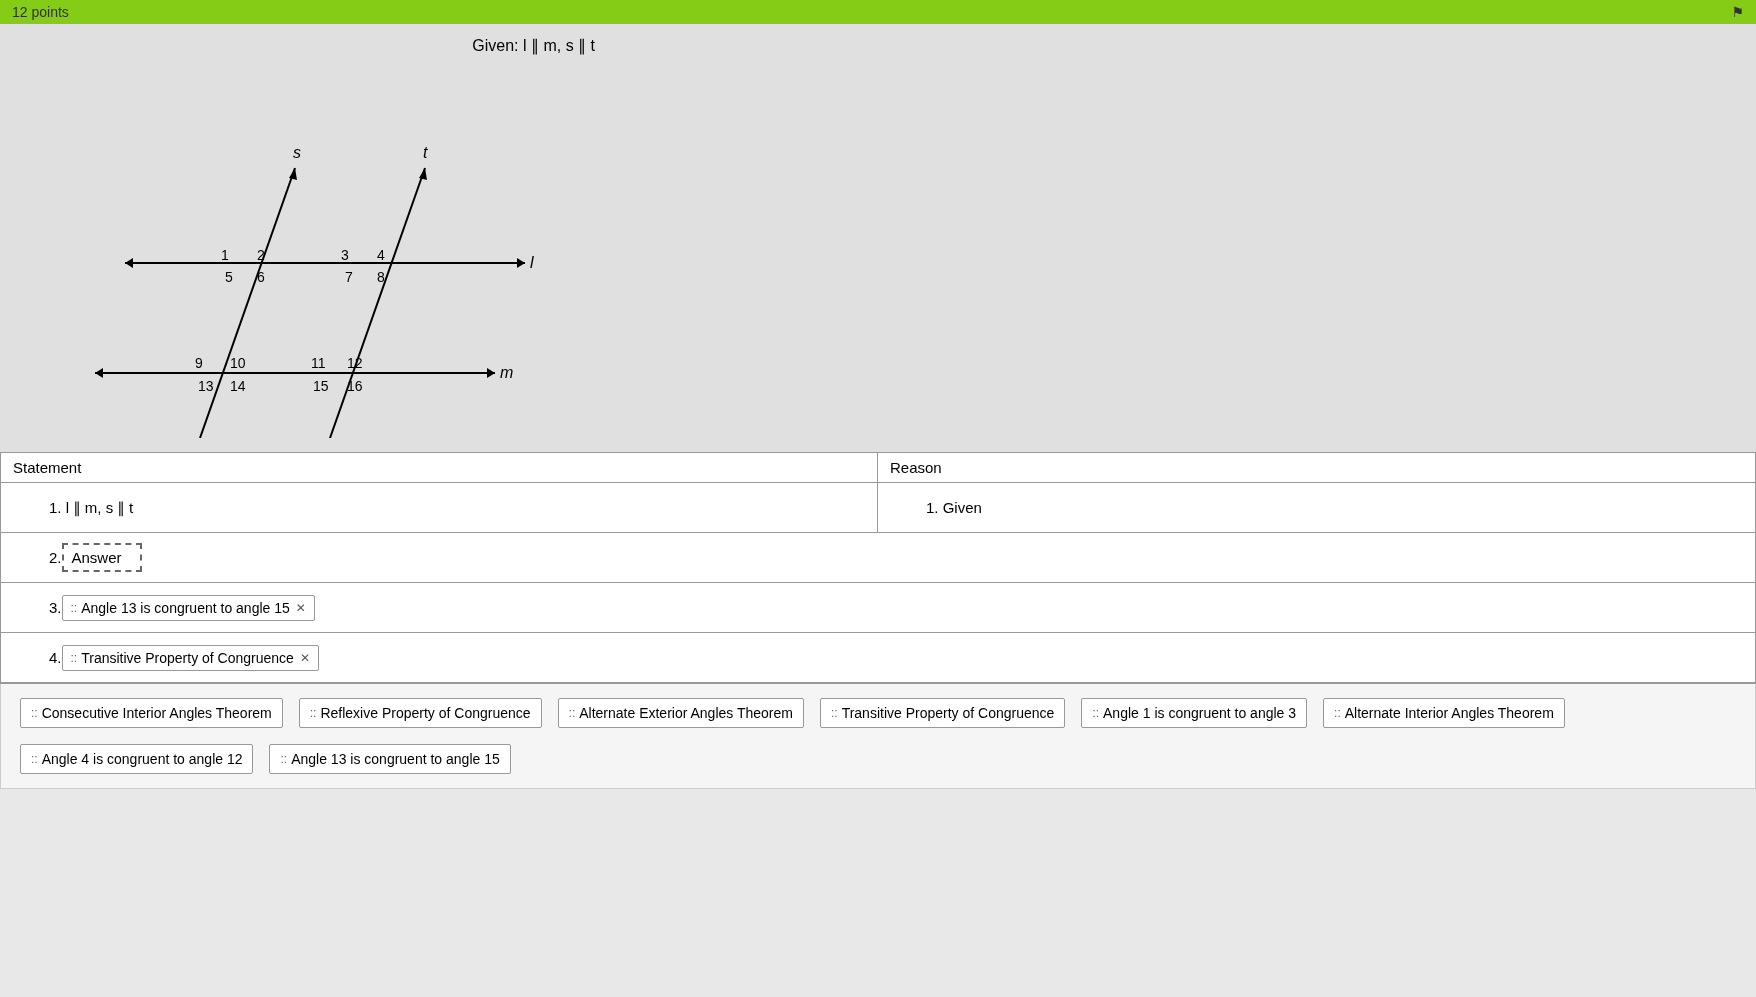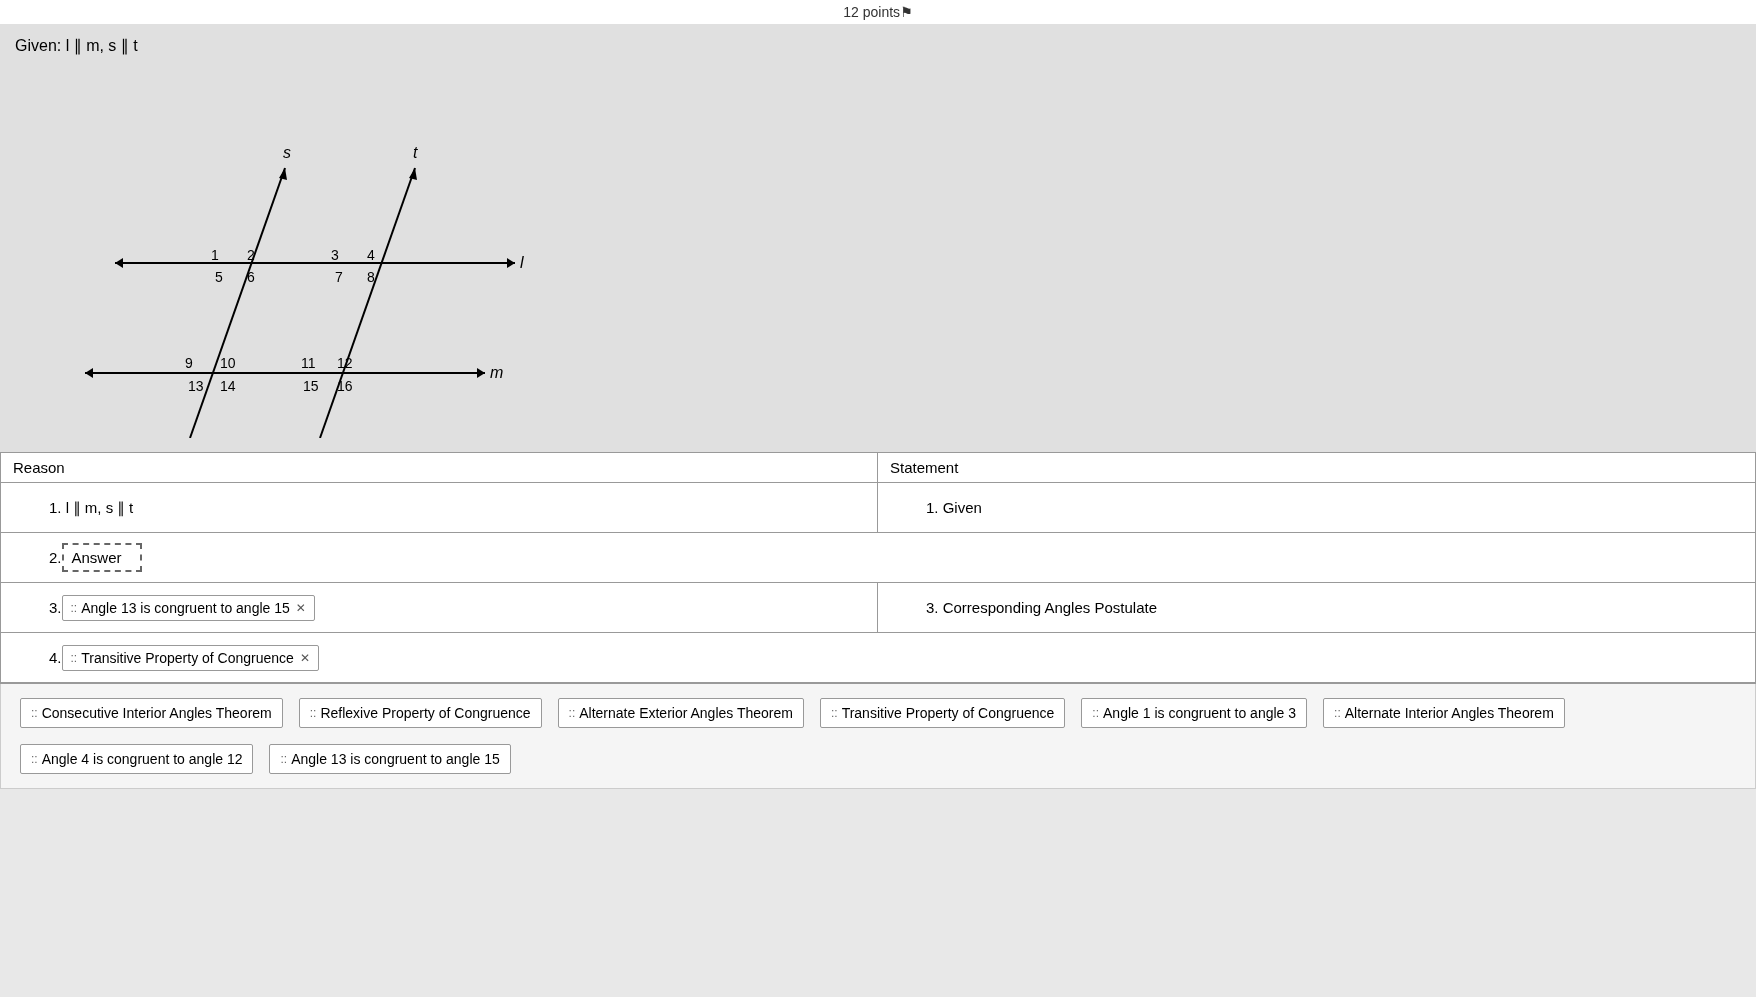--- a/index.html
+++ b/index.html
@@ -6,26 +6,26 @@
     body {
       font-family: Arial, sans-serif;
       background: #e8e8e8;
       width: 1756px;
       min-height: 997px;
       position: relative;
       overflow: hidden;
     }
 
     .top-bar {
-      background: #ffffff;
+      background: #84cc16;
       padding: 4px 12px;
       font-size: 14px;
       color: #333;
       display: flex;
-      justify-content: center;
+      justify-content: space-between;
       align-items: center;
     }
 
     .given-prove {
       font-size: 16px;
       line-height: 1.5;
       margin-bottom: 10px;
     }
 
     .answer-box {
@@ -74,20 +74,21 @@
     .page-layout {
       display: flex;
       flex-direction: column;
       padding: 0;
     }
 
     .upper-section {
       display: flex;
       padding: 10px 15px;
       background: #e0e0e0;
+      text-align: right;
     }
 
     .diagram-container {
       width: 580px;
       flex-shrink: 0;
     }
 
     .proof-table-container {
       background: white;
       border: 1px solid #999;
@@ -198,22 +199,22 @@
         <text x="288" y="323" font-size="14">15</text>
         <text x="322" y="323" font-size="14">16</text>
 
         <line x1="70" y1="305" x2="130" y2="305" stroke="black" stroke-width="2"></line>
       </svg>
     </div>
   </div>
 
   <div class="proof-table-container">
     <div class="table-header-row">
+      <div class="table-header-cell">Statement</div>
       <div class="table-header-cell">Reason</div>
-      <div class="table-header-cell">Statement</div>
     </div>
 
     <div class="table-data-row">
       <div class="table-data-cell">1. l ∥ m, s ∥ t</div>
       <div class="table-data-cell">1. Given</div>
     </div>
 
     <div class="table-data-row">
       <div class="table-data-cell">
         <span>2.</span>
@@ -225,21 +226,20 @@
 
     <div class="table-data-row">
       <div class="table-data-cell">
         <span>3.</span>
         <span class="answer-chip">
           <span class="chip-icon">::</span>
           <span>Angle 13 is congruent to angle 15</span>
           <span class="x-btn">✕</span>
         </span>
       </div>
-      <div class="table-data-cell">3. Corresponding Angles Postulate</div>
     </div>
 
     <div class="table-data-row">
       <div class="table-data-cell">
         <span>4.</span>
         <span class="answer-chip">
           <span class="chip-icon">::</span>
           <span>Transitive Property of Congruence</span>
           <span class="x-btn">✕</span>
         </span>

